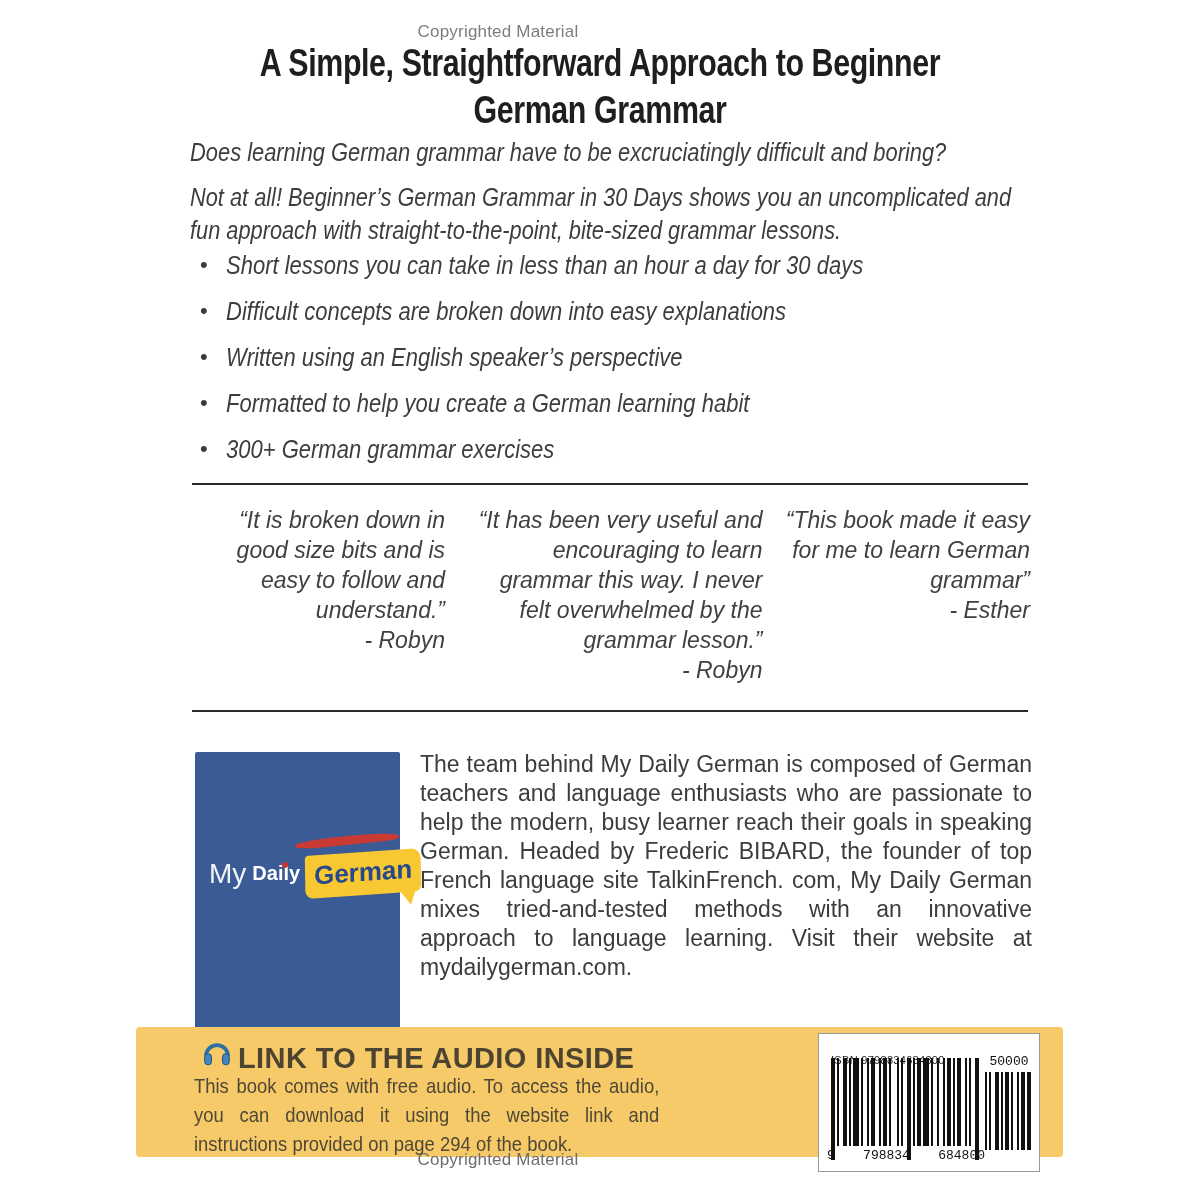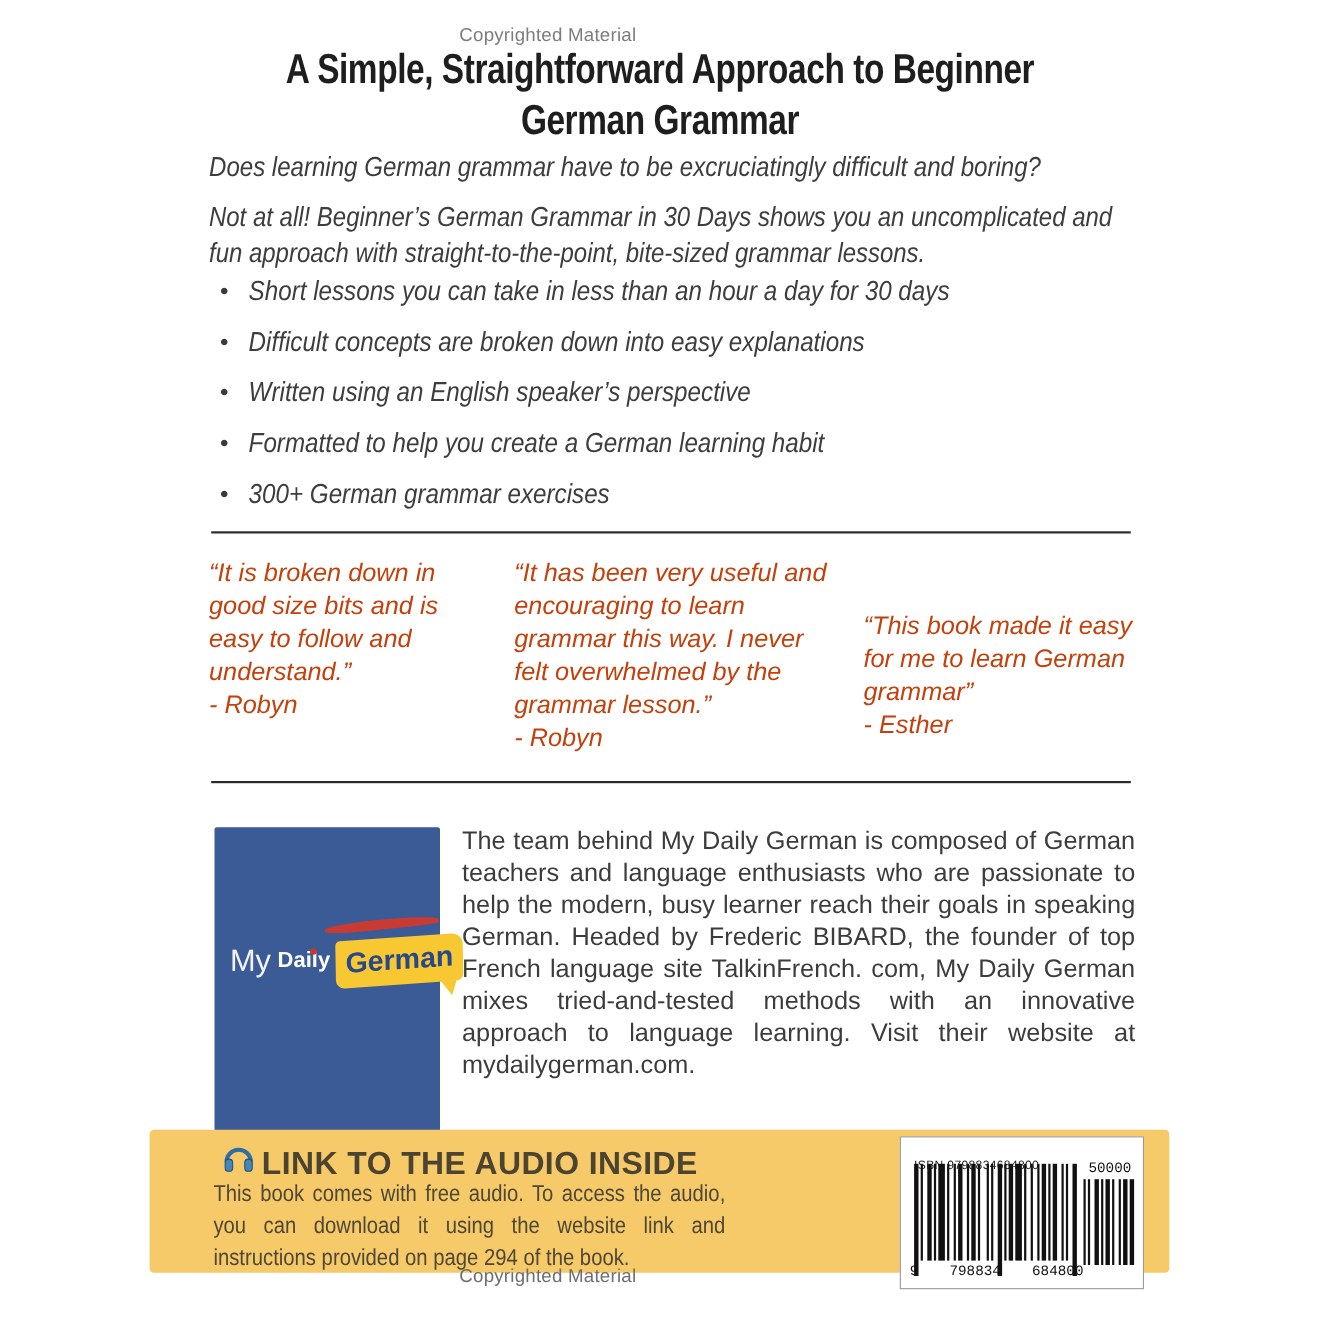--- a/index.html
+++ b/index.html
@@ -44,24 +44,24 @@
   .features .ftext { transform:scaleX(0.88); transform-origin:0 0; }
 
   .rule { position:absolute; left:192px; width:836px; height:2px; background:#2b2b2b; border:0; }
   .rule1 { top:483px; }
   .rule2 { top:710px; }
 
   .testimonials {
     position:absolute; top:505px; left:190px; width:840px;
     display:flex; justify-content:space-between; align-items:flex-start;
   }
-  .tcol { text-align:left; font-size:23px; line-height:30px; color:#c2410c; }
+  .tcol { text-align:right; font-size:23px; line-height:30px; color:#404040; }
   .tcol.c1 { width:255px; }
   .tcol.c2 { width:295px; }
-  .tcol.c3 { width:245px;margin-top:48px; }
+  .tcol.c3 { width:245px; }
 
   .about-text {
     position:absolute; top:750px; left:420px; width:612px;
     font-size:23px; line-height:29px; text-align:justify; color:#3c3c3c;
   }
 
   .logo {
     position:absolute; top:752px; left:195px; width:205px; height:292px;
     background:#3a5b96; border-radius:2px;
   }

